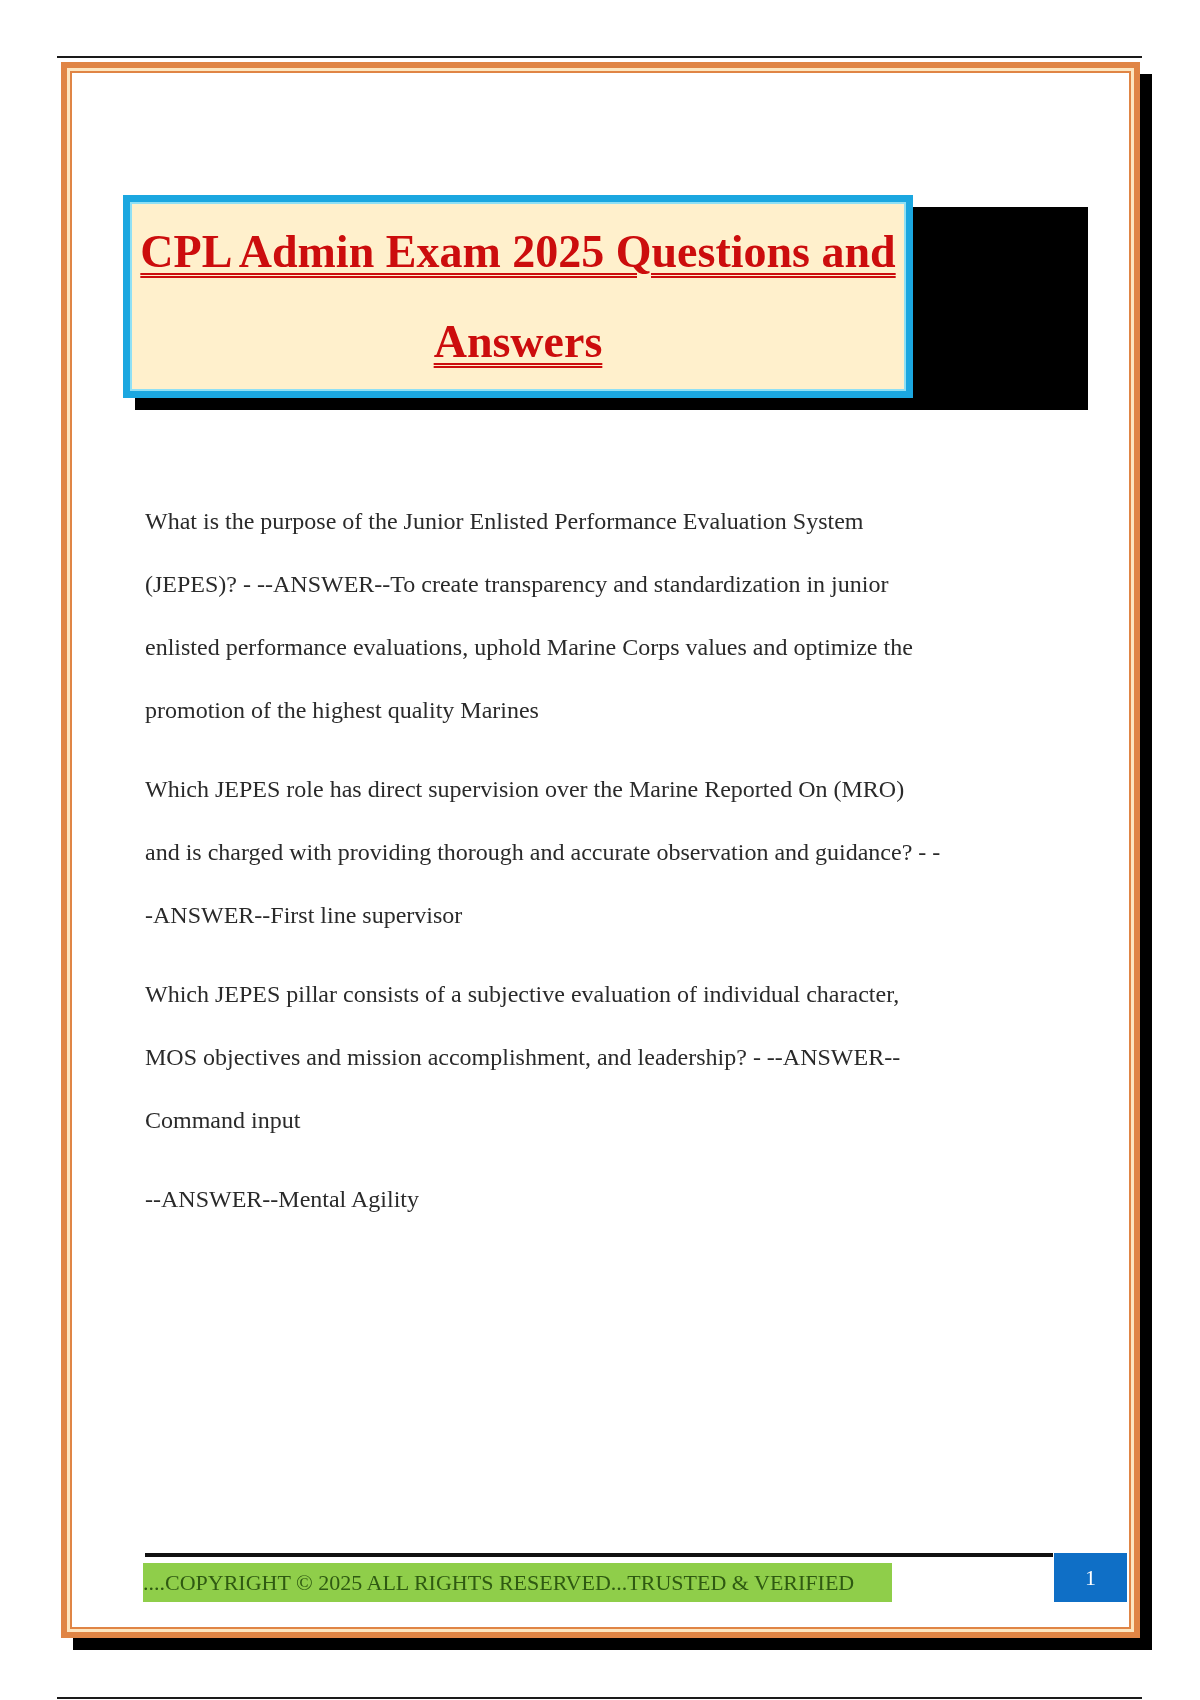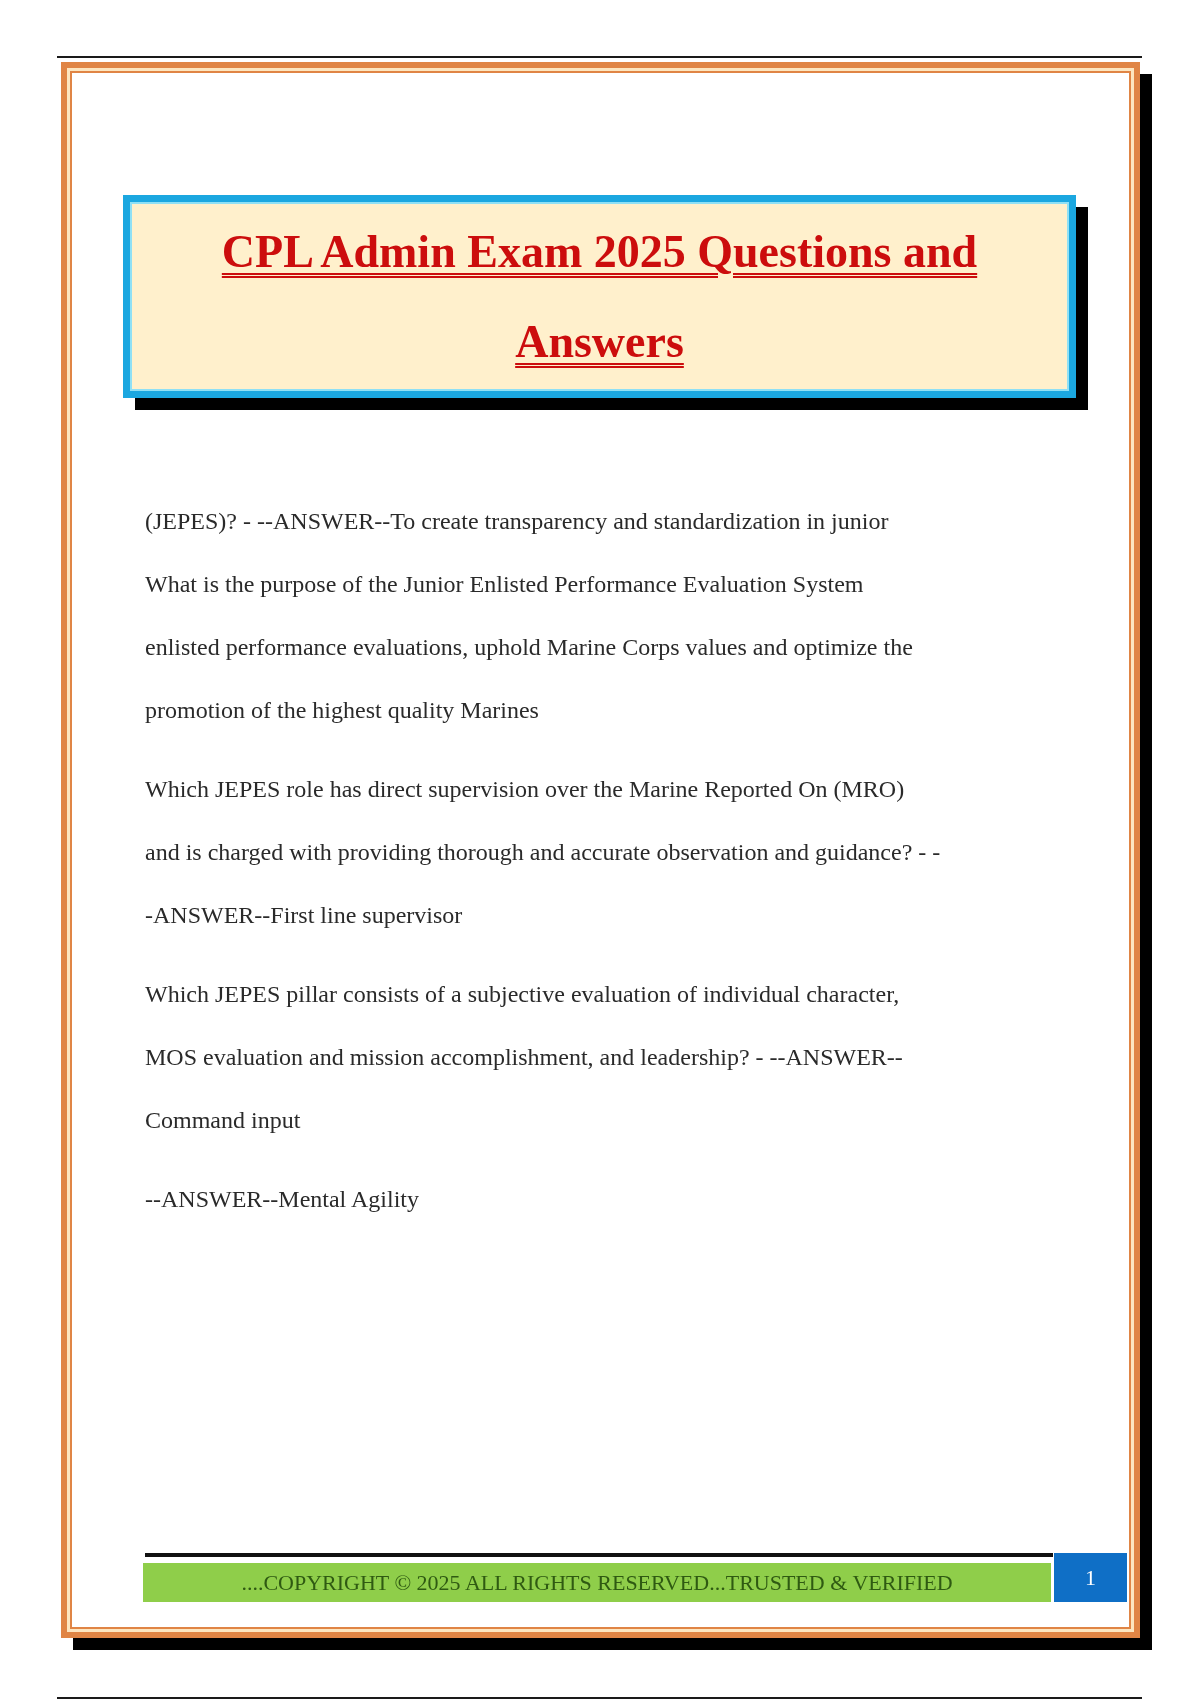--- a/index.html
+++ b/index.html
@@ -29,21 +29,21 @@
   }
   .frame::after {
     content: ""; position: absolute; left: 3px; top: 3px; right: 3px; bottom: 3px;
     border: 2px solid #e08545;
   }
 
   .title-shadow {
     position: absolute; left: 135px; top: 207px; width: 953px; height: 203px; background: #000;
   }
   .title-box {
-    position: absolute; left: 123px; top: 195px; width: 953px; height: 203px;
+    position: absolute; left: 123px; top: 195px; width: 790px; height: 203px;
     box-sizing: border-box; background: #fff0cc;
     border: 7px solid #1ba7e0;
     outline: 2px solid #8fe0f5; outline-offset: -9px;
     display: flex; flex-direction: column; align-items: center; justify-content: center;
   }
   .title-line {
     color: #cc0d0d; font-weight: bold; font-size: 46px; line-height: 90px;
     text-decoration: underline; text-decoration-style: double;
     text-decoration-thickness: 2px; text-underline-offset: 6px;
     white-space: nowrap;
@@ -52,22 +52,22 @@
   .content {
     position: absolute; left: 145px; top: 490px; width: 920px;
     color: #2a2a2a; font-size: 24px; line-height: 63px;
   }
   .qa { margin: 0 0 16px 0; }
 
   .footer-line {
     position: absolute; left: 145px; top: 1553px; width: 908px; height: 4px; background: #111;
   }
   .footer-bar {
-    position: absolute; left: 143px; top: 1563px; width: 908px; height: 39px;
-    background: #8fce4a; display: flex; align-items: center; justify-content: center;
+    position: absolute; left: 143px; top: 1563px; width: 749px; height: 39px;
+    background: #8fce4a; display: flex; align-items: center; 
   }
   .footer-text { color: #2f5a12; font-size: 22px; letter-spacing: 0px; white-space: nowrap; }
   .page-box {
     position: absolute; left: 1054px; top: 1553px; width: 73px; height: 49px;
     background: #0f6fc6; display: flex; align-items: center; justify-content: center;
   }
   .page-num { color: #ffffff; font-size: 22px; }
 </style>
 </head>
 <body>
@@ -78,35 +78,35 @@
 <div class="frame"></div>
 
 <div class="title-shadow"></div>
 <div class="title-box">
   <div class="title-line">CPL Admin Exam 2025 Questions and</div>
   <div class="title-line">Answers</div>
 </div>
 
 <div class="content">
   <div class="qa">
+    <div>What is the purpose of the Junior Enlisted Performance Evaluation System</div>
     <div>(JEPES)? - --ANSWER--To create transparency and standardization in junior</div>
-    <div>What is the purpose of the Junior Enlisted Performance Evaluation System</div>
     <div>enlisted performance evaluations, uphold Marine Corps values and optimize the</div>
     <div>promotion of the highest quality Marines</div>
   </div>
   <div class="qa">
     <div>Which JEPES role has direct supervision over the Marine Reported On (MRO)</div>
     <div>and is charged with providing thorough and accurate observation and guidance? - -</div>
     <div>-ANSWER--First line supervisor</div>
   </div>
   <div class="qa">
   </div>
   <div class="qa">
     <div>Which JEPES pillar consists of a subjective evaluation of individual character,</div>
-    <div>MOS evaluation and mission accomplishment, and leadership? - --ANSWER--</div>
+    <div>MOS objectives and mission accomplishment, and leadership? - --ANSWER--</div>
     <div>Command input</div>
   </div>
   <div class="qa">
     <div>--ANSWER--Mental Agility</div>
   </div>
 </div>
 
 <div class="footer-line"></div>
 <div class="footer-bar">
   <span class="footer-text">....COPYRIGHT © 2025 ALL RIGHTS RESERVED...TRUSTED &amp; VERIFIED</span>

